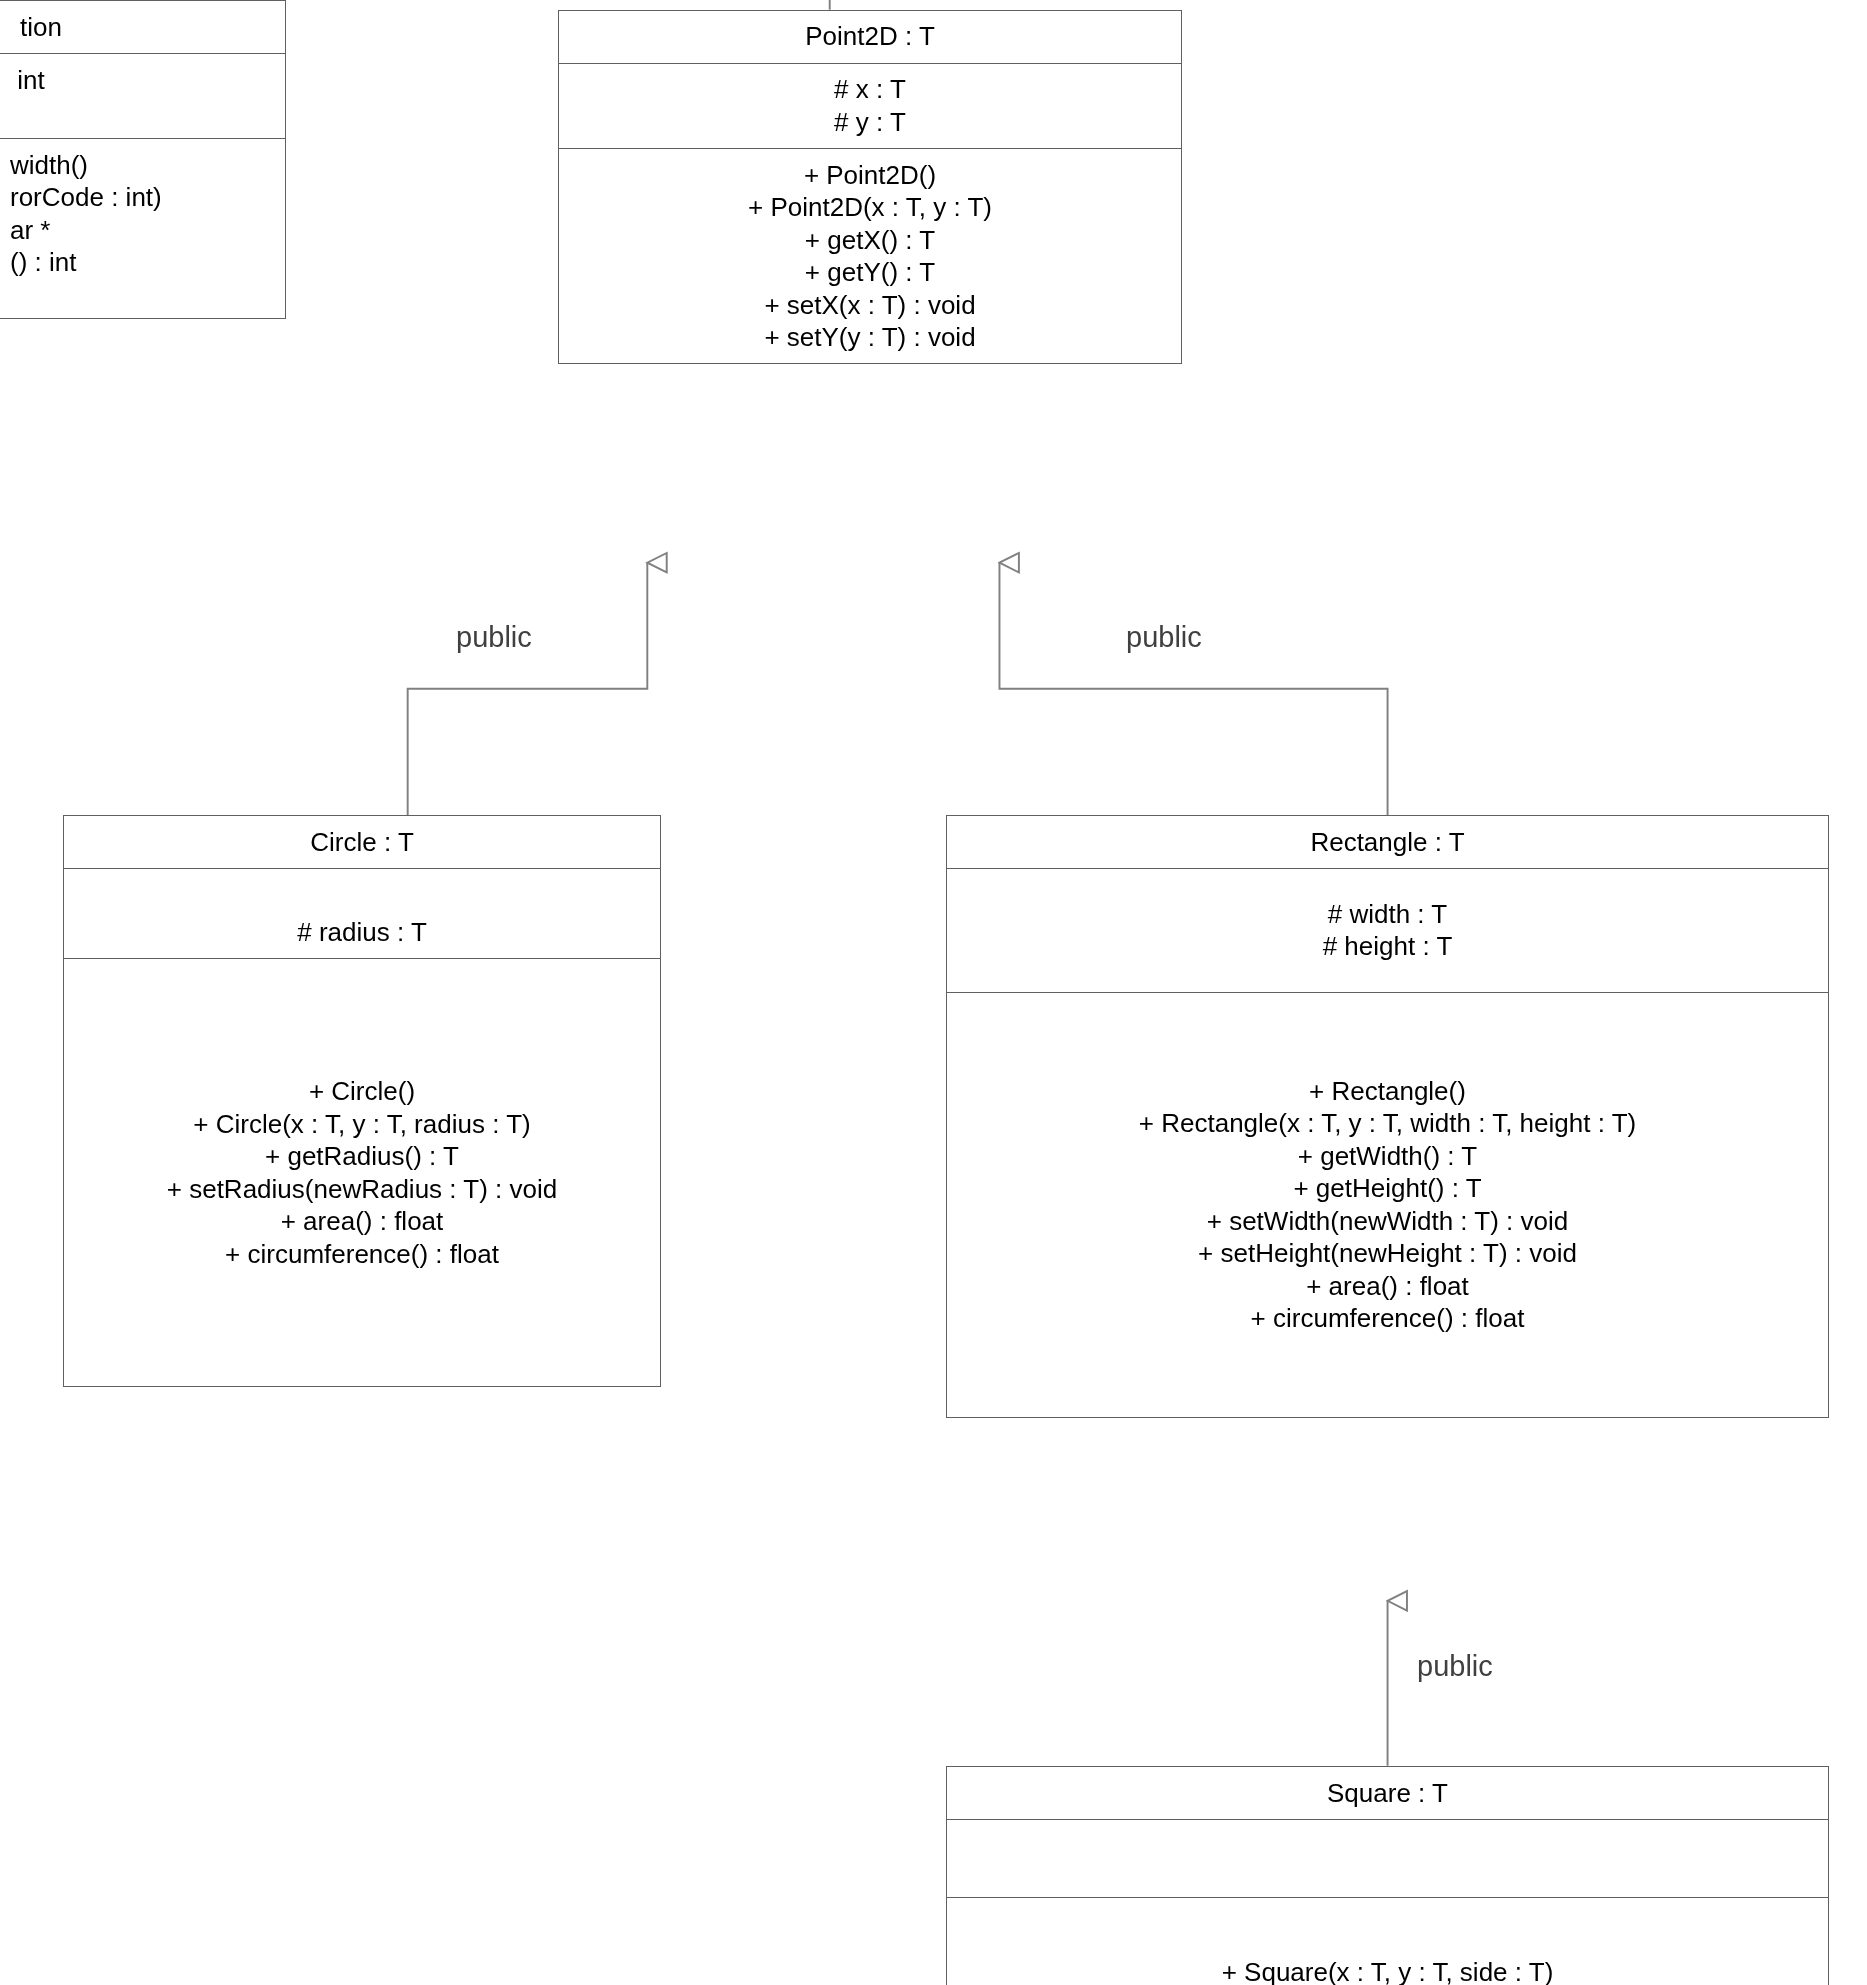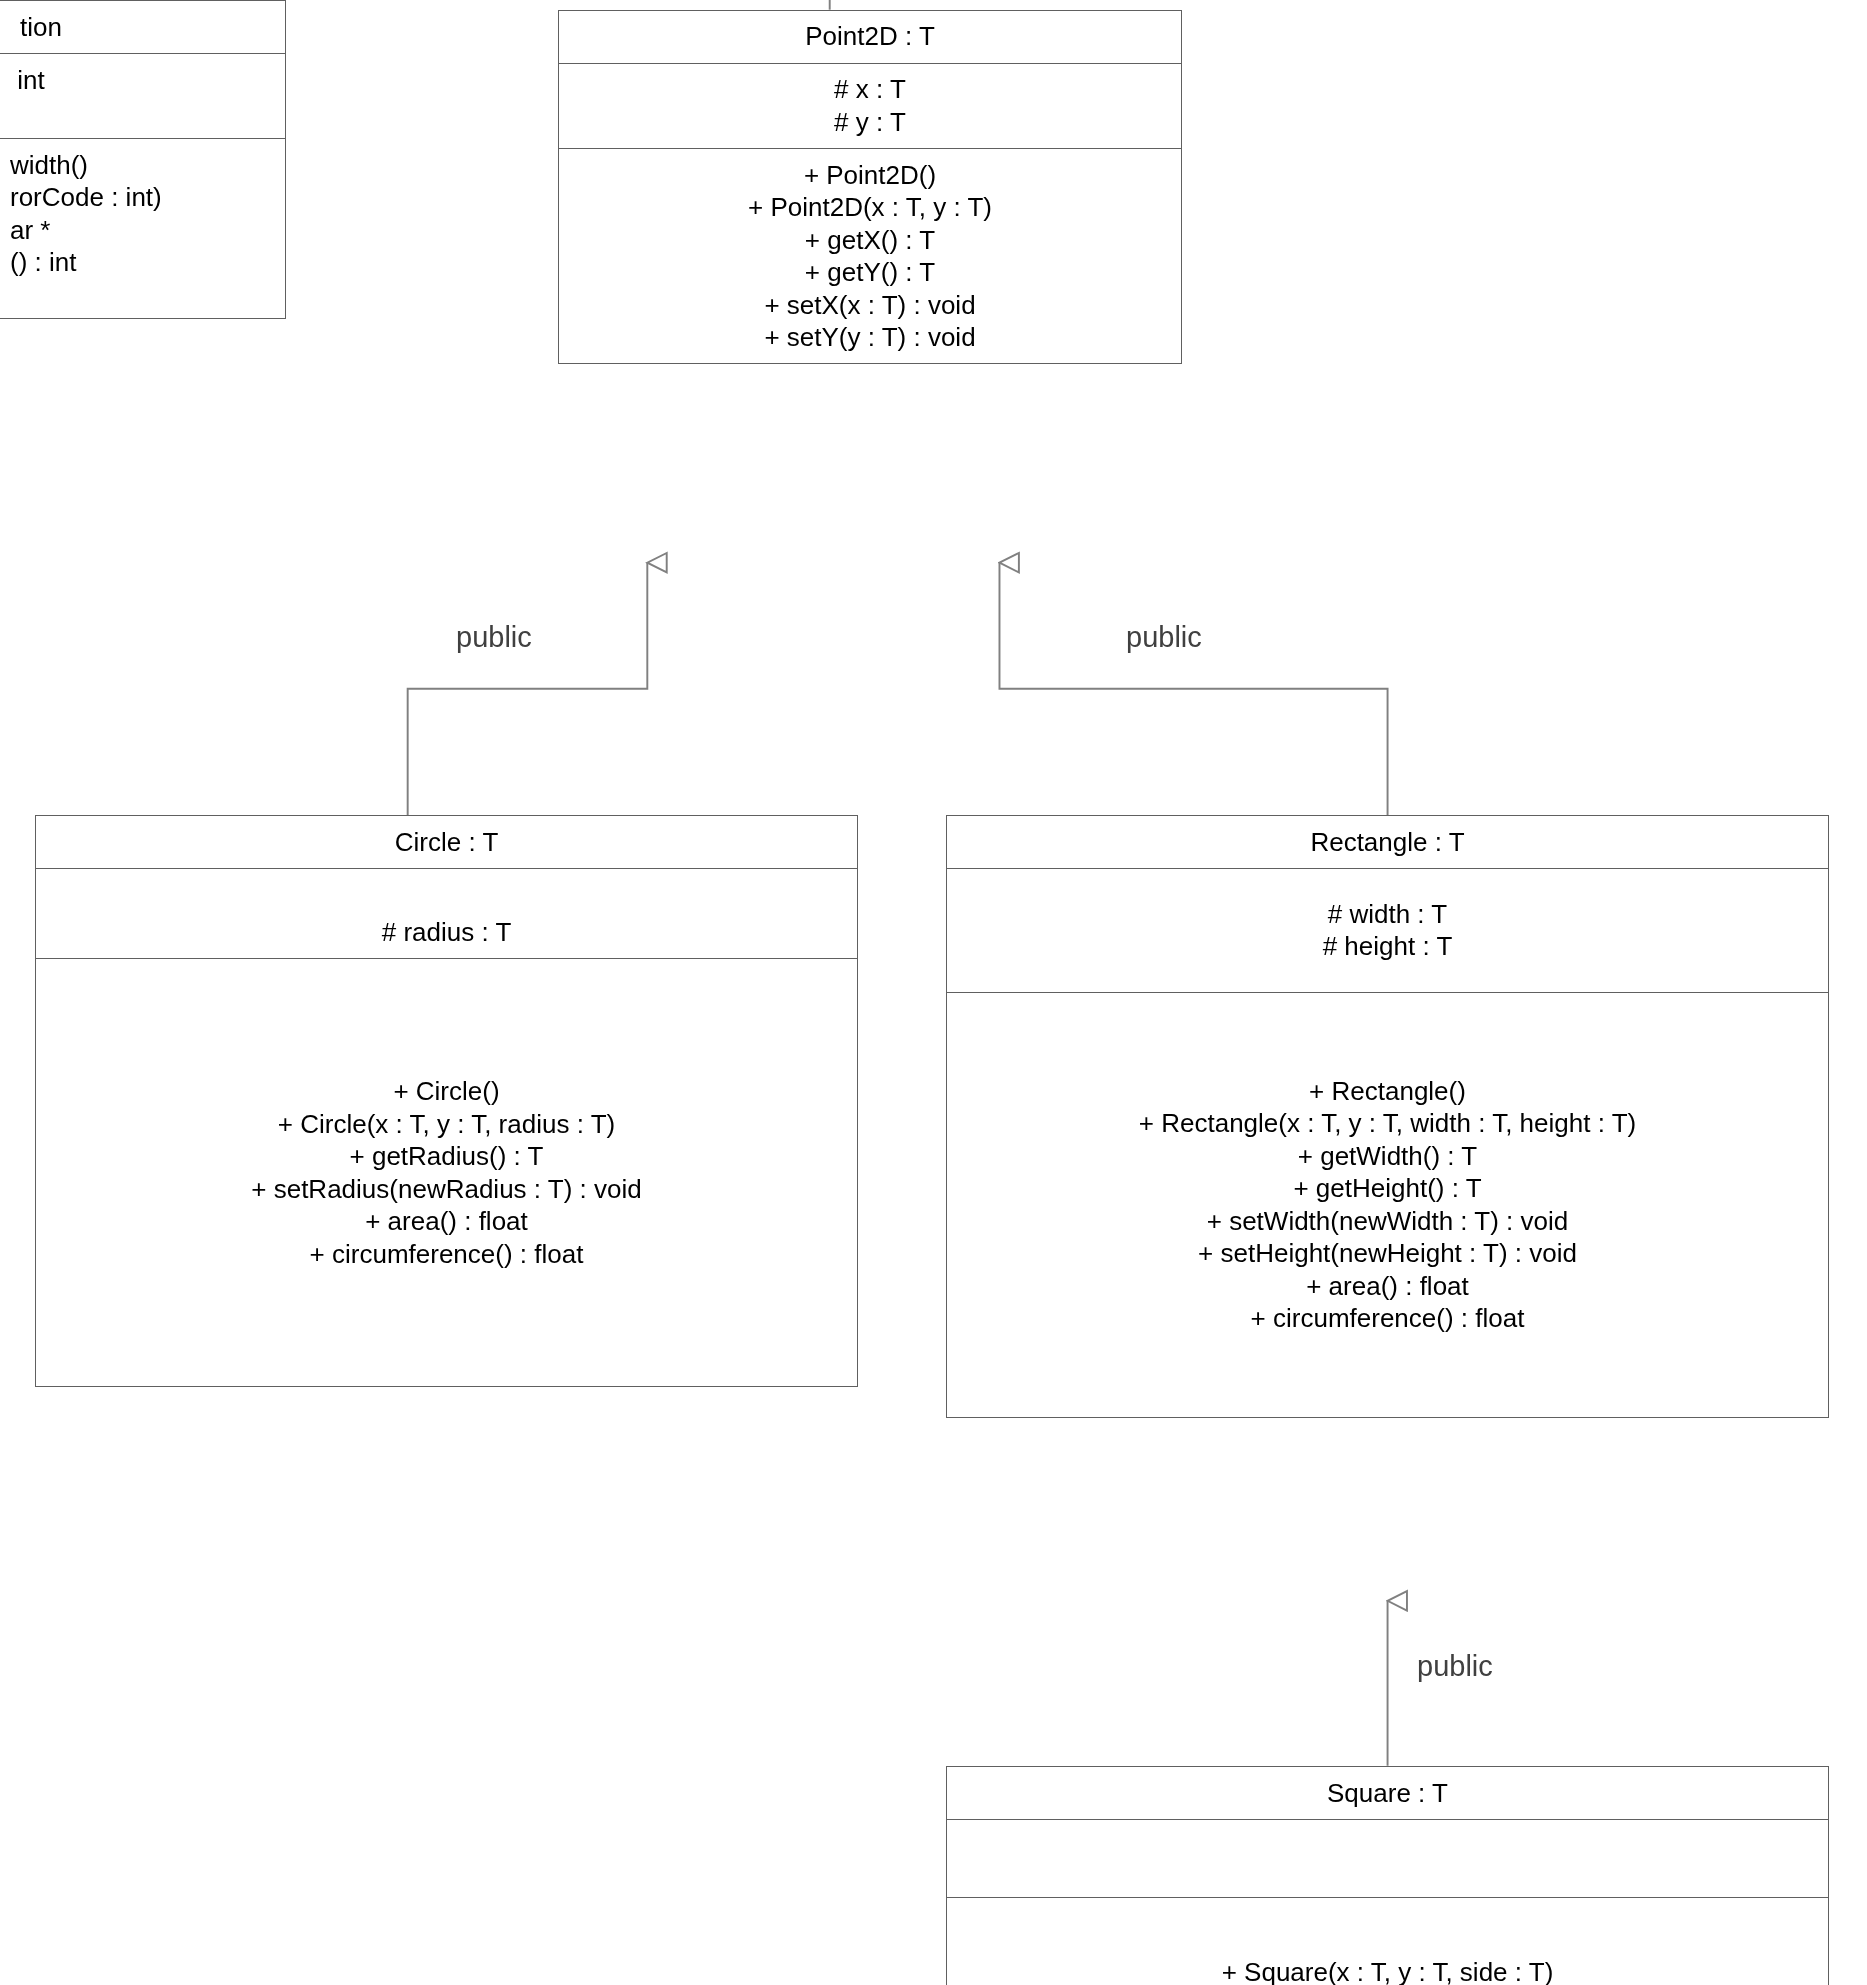--- a/index.html
+++ b/index.html
@@ -94,21 +94,21 @@
     <div class="uml-section last">
       <div class="uml-line">+ Point2D()</div>
       <div class="uml-line">+ Point2D(x : T, y : T)</div>
       <div class="uml-line">+ getX() : T</div>
       <div class="uml-line">+ getY() : T</div>
       <div class="uml-line">+ setX(x : T) : void</div>
       <div class="uml-line">+ setY(y : T) : void</div>
     </div>
   </div>
 
-  <div class="uml-class" style="left:35px; top:815px; width:823px;">
+  <div class="uml-class" style="left:63px; top:815px; width:598px;">
     <div class="uml-section uml-title">Circle : T</div>
     <div class="uml-section" style="padding-top:47px; ">
       <div class="uml-line"># radius : T</div>
     </div>
     <div class="uml-section last" style="padding-top:116px; padding-bottom:116px;">
       <div class="uml-line">+ Circle()</div>
       <div class="uml-line">+ Circle(x : T, y : T, radius : T)</div>
       <div class="uml-line">+ getRadius() : T</div>
       <div class="uml-line">+ setRadius(newRadius : T) : void</div>
       <div class="uml-line">+ area() : float</div>

